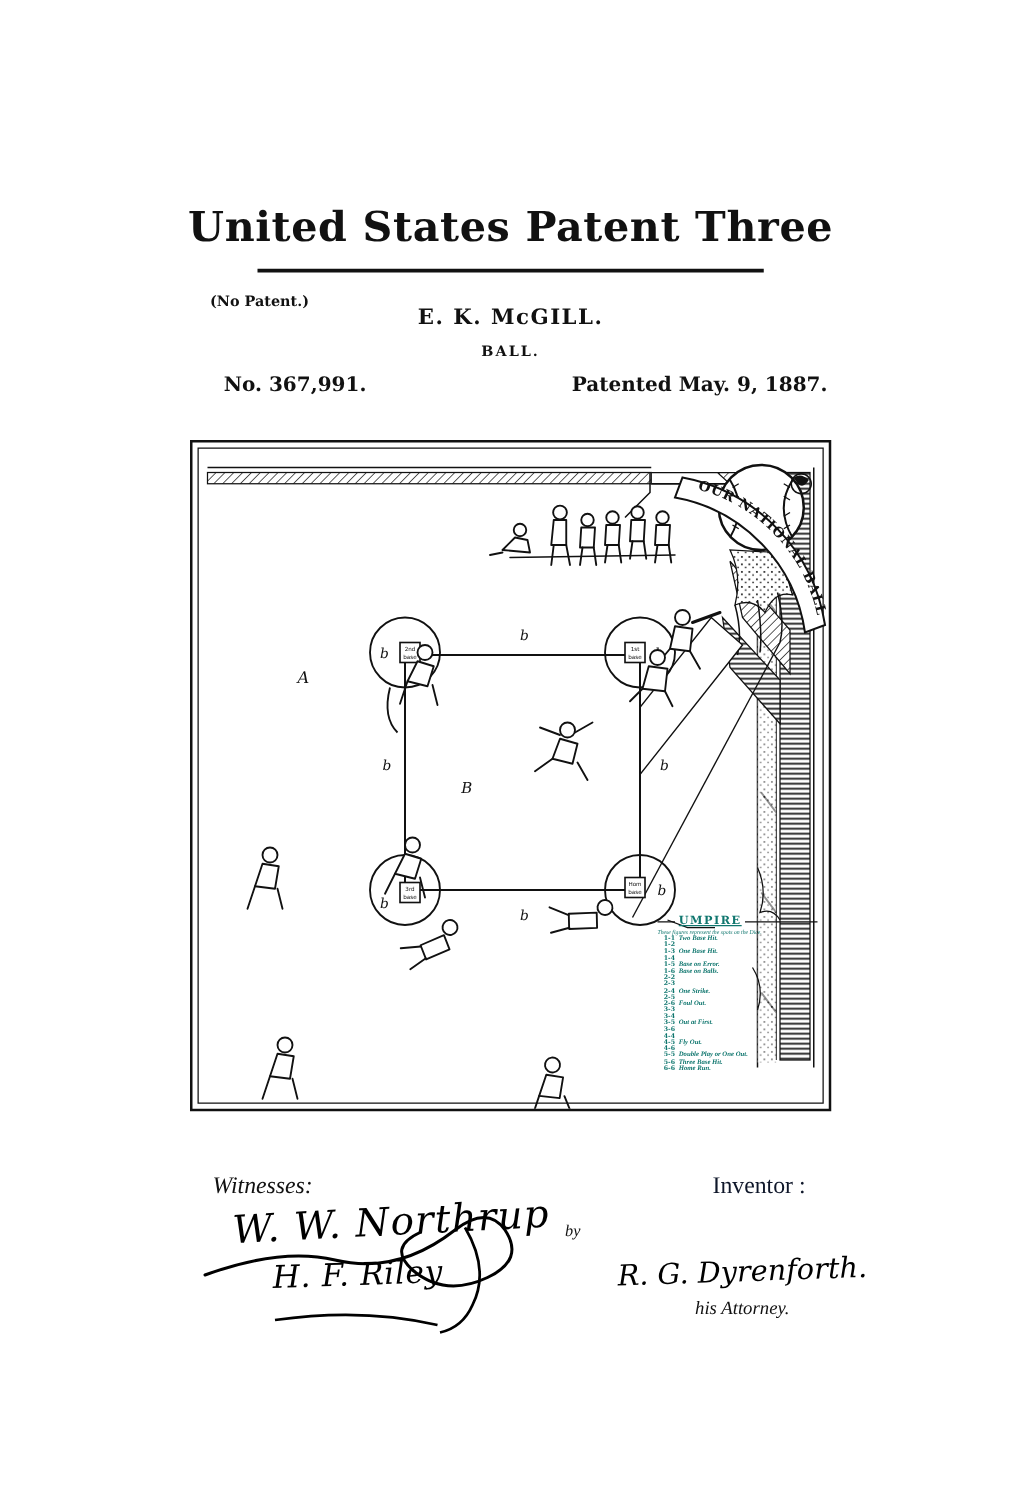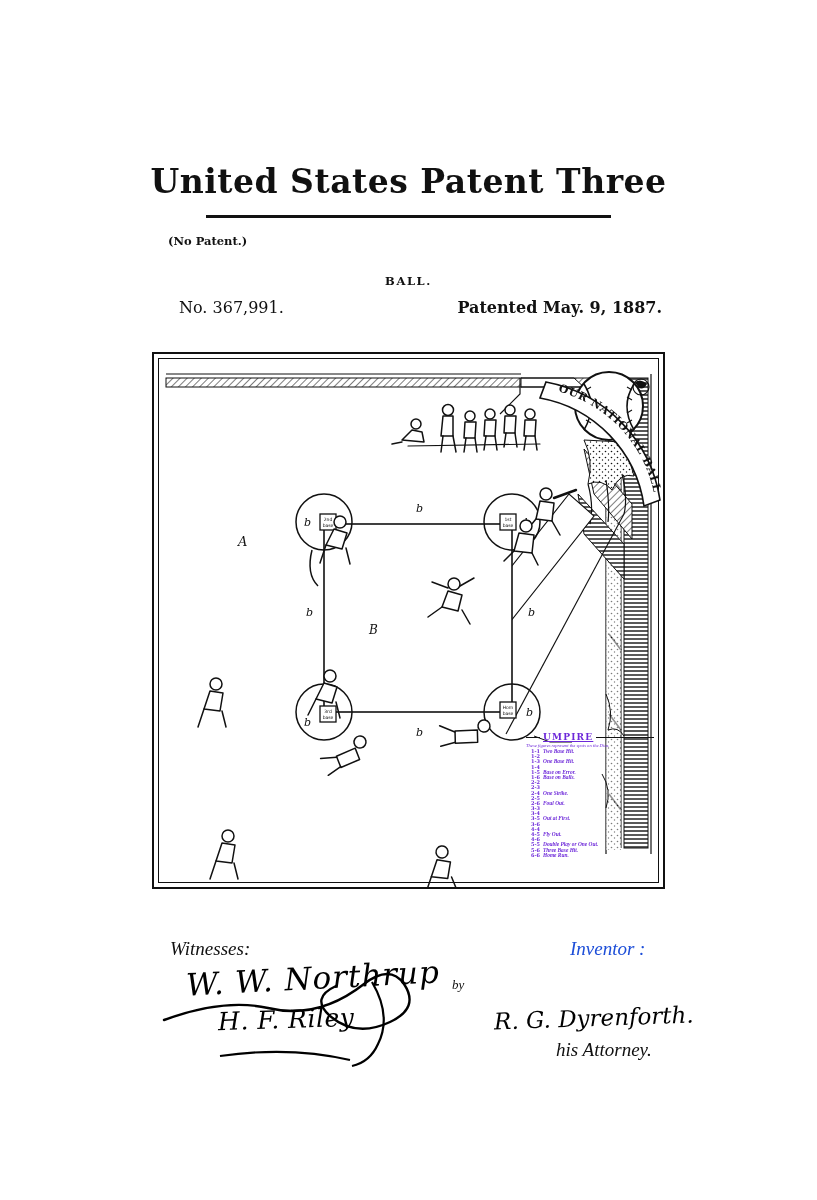--- a/index.html
+++ b/index.html
@@ -71,21 +71,21 @@
     font-weight: 700;
     letter-spacing: 1.6px;
     color: #111;
   }
   .patent-no {
     position: absolute;
     left: 179px;
     top: 298px;
     font-family: "DejaVu Serif", serif;
     font-size: 16px;
-    font-weight: 400;
+    font-weight: 700;
     color: #111;
   }
   .patent-date {
     position: absolute;
     right: 155px;
     top: 298px;
     font-family: "DejaVu Serif", serif;
     font-size: 16px;
     font-weight: 700;
     color: #111;
@@ -121,40 +121,39 @@
     font-family: "Liberation Serif", serif;
     font-style: italic;
     font-size: 19px;
     color: #111;
   }
   .inventor-label {
     position: absolute;
     left: 570px;
     top: 938px;
     font-family: "Liberation Serif", serif;
-    font-style: italic;
     font-size: 19px;
-    color: #1d4ed8;
+    color: #0f172a;
   }
   .by-label {
     position: absolute;
     left: 452px;
     top: 977px;
     font-family: "Liberation Serif", serif;
     font-style: italic;
     font-size: 13px;
     color: #111;
   }
   .attorney-label {
     position: absolute;
     left: 556px;
     top: 1039px;
     font-family: "Liberation Serif", serif;
     font-style: italic;
-    font-size: 19px;
+    font-size: 15px;
     color: #111;
   }
   .sig {
     position: absolute;
     font-family: "DejaVu Serif", serif;
     font-style: italic;
     color: #000;
     white-space: nowrap;
   }
   .sig-w1 { left: 186px; top: 960px; font-size: 31px; letter-spacing: 1px; transform: rotate(-3deg); }
@@ -168,20 +167,21 @@
   }
 </style>
 </head>
 <body>
 
 <div class="page">
 
   <div class="office-title">United States Patent Three</div>
   <div class="title-rule"></div>
   <div class="no-model">(No Patent.)</div>
+  <div class="inventor-name">E. K. McGILL.</div>
   <div class="subject">BALL.</div>
   <div class="patent-no">No. 367,991.</div>
   <div class="patent-date">Patented May. 9, 1887.</div>
 
   <div class="fig-frame">
     <div class="fig-frame-inner"></div>
 
     <svg class="fig-svg" width="509" height="533" viewBox="0 0 509 533">
       <defs>
         <pattern id="hatchH" width="4" height="4" patternUnits="userSpaceOnUse">
@@ -398,21 +398,21 @@
       </g>
 
       <path d="M 380 382 l 16 6 l 22 0" stroke="#111" stroke-width="1" fill="none"></path>
 
       <g>
         <path d="M 452 340 q 8 18 2 36 q 10 -4 16 6" fill="none" stroke="#111" stroke-width="1"></path>
         <path d="M 448 420 q 10 16 4 34" fill="none" stroke="#111" stroke-width="1"></path>
       </g>
     </svg>
 
-    <div style="position:absolute; left:372px; top:378px; width:128px; color:#6d28d9;">
+    <div style="position:absolute; left:372px; top:378px; width:128px; color:#0f766e;">
       <div style="display:flex; align-items:center; gap:3px;">
         <span style="flex:0 0 14px; height:1px; background:#111;"></span>
         <span style="font-family:'DejaVu Serif',serif; font-size:9px; font-weight:700;
                      letter-spacing:1.2px; text-decoration:underline;">UMPIRE</span>
         <span style="flex:1 1 auto; height:1px; background:#111;"></span>
       </div>
       <div style="font-family:'Liberation Serif',serif; font-style:italic; font-size:4.6px;
                   margin-top:1px; white-space:nowrap; transform:scaleY(1.05);">These figures represent the spots on the Dice.</div>
       <div style="margin-top:1px;">
 

